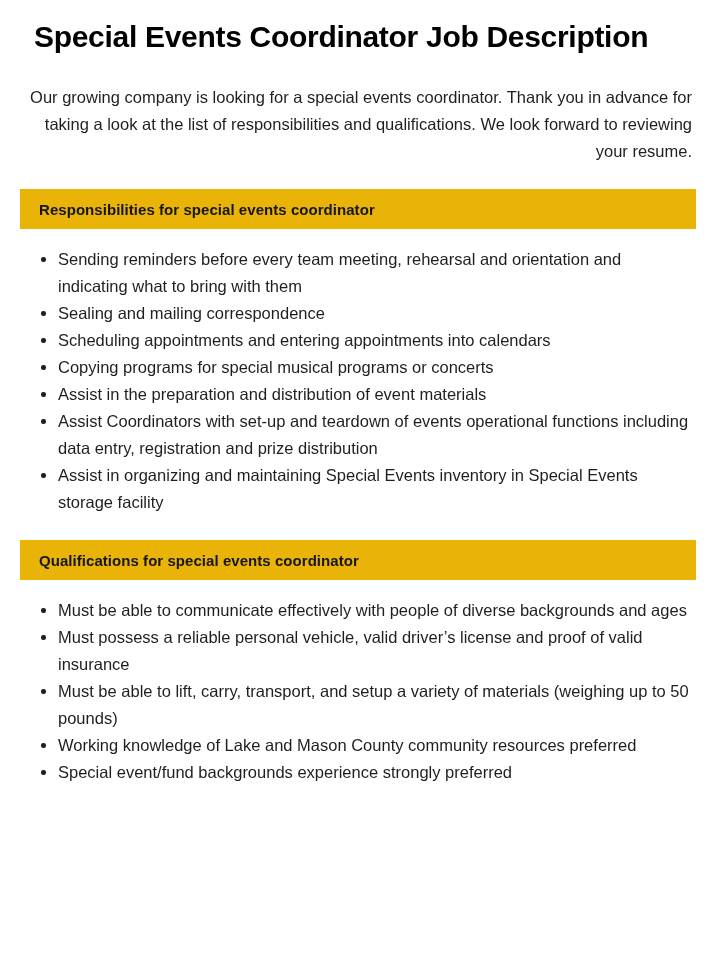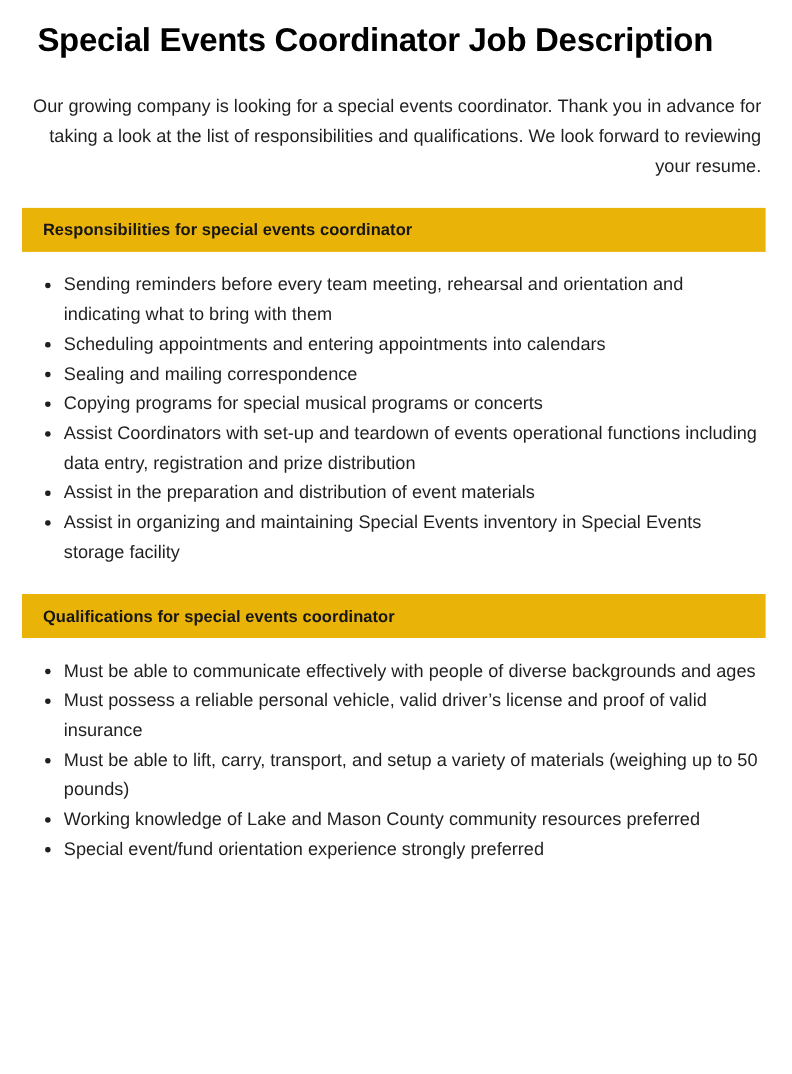--- a/index.html
+++ b/index.html
@@ -109,35 +109,35 @@
   <h1 class="doc-title">Special Events Coordinator Job Description</h1>
 
   <p class="intro">Our growing company is looking for a special events coordinator. Thank you in advance for taking a look at the list of responsibilities and qualifications. We look forward to reviewing your resume.</p>
 
   <div class="section section-responsibilities">
     <div class="section-header">
       <span class="section-header-label">Responsibilities for special events coordinator</span>
     </div>
     <ul class="bullets">
         <li><span class="bullet-dot"></span><span>Sending reminders before every team meeting, rehearsal and orientation and indicating what to bring with them</span></li>
+        <li><span class="bullet-dot"></span><span>Sealing and mailing correspondence</span></li>
         <li><span class="bullet-dot"></span><span>Scheduling appointments and entering appointments into calendars</span></li>
-        <li><span class="bullet-dot"></span><span>Sealing and mailing correspondence</span></li>
         <li><span class="bullet-dot"></span><span>Copying programs for special musical programs or concerts</span></li>
+        <li><span class="bullet-dot"></span><span>Assist in the preparation and distribution of event materials</span></li>
         <li><span class="bullet-dot"></span><span>Assist Coordinators with set-up and teardown of events operational functions including data entry, registration and prize distribution</span></li>
-        <li><span class="bullet-dot"></span><span>Assist in the preparation and distribution of event materials</span></li>
         <li><span class="bullet-dot"></span><span>Assist in organizing and maintaining Special Events inventory in Special Events storage facility</span></li>
       </ul>
   </div>
 
   <div class="section section-qualifications">
     <div class="section-header">
       <span class="section-header-label">Qualifications for special events coordinator</span>
     </div>
     <ul class="bullets">
         <li><span class="bullet-dot"></span><span>Must be able to communicate effectively with people of diverse backgrounds and ages</span></li>
         <li><span class="bullet-dot"></span><span>Must possess a reliable personal vehicle, valid driver’s license and proof of valid insurance</span></li>
         <li><span class="bullet-dot"></span><span>Must be able to lift, carry, transport, and setup a variety of materials (weighing up to 50 pounds)</span></li>
         <li><span class="bullet-dot"></span><span>Working knowledge of Lake and Mason County community resources preferred</span></li>
-        <li><span class="bullet-dot"></span><span>Special event/fund orientation experience strongly preferred</span></li>
+        <li><span class="bullet-dot"></span><span>Special event/fund backgrounds experience strongly preferred</span></li>
       </ul>
   </div>
 
 </div>
 
 </body></html>

